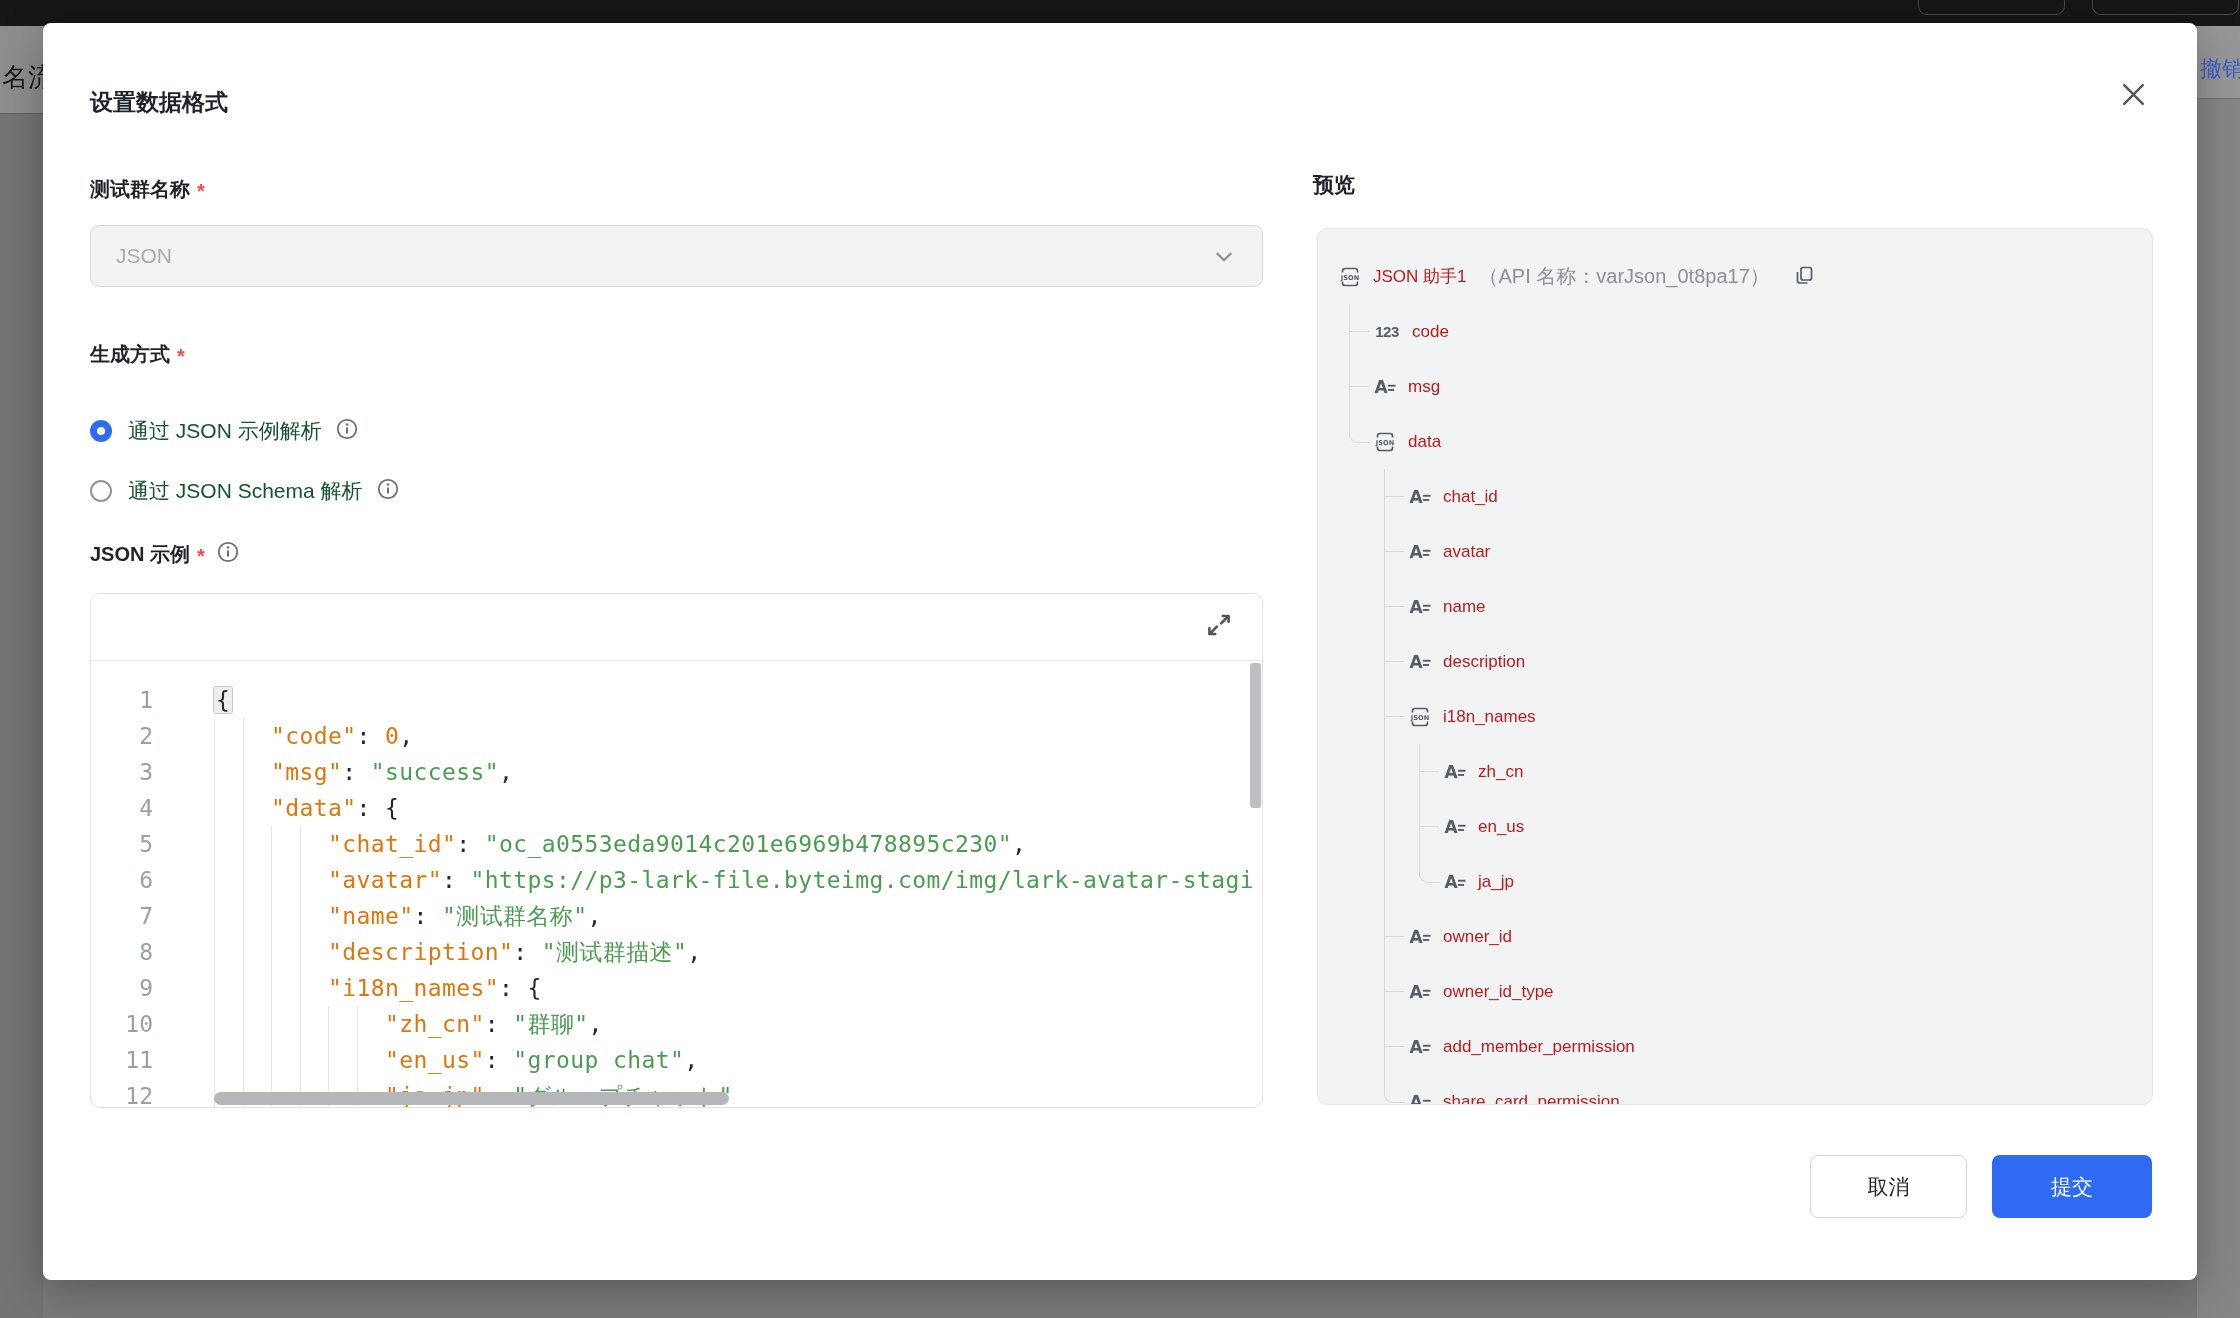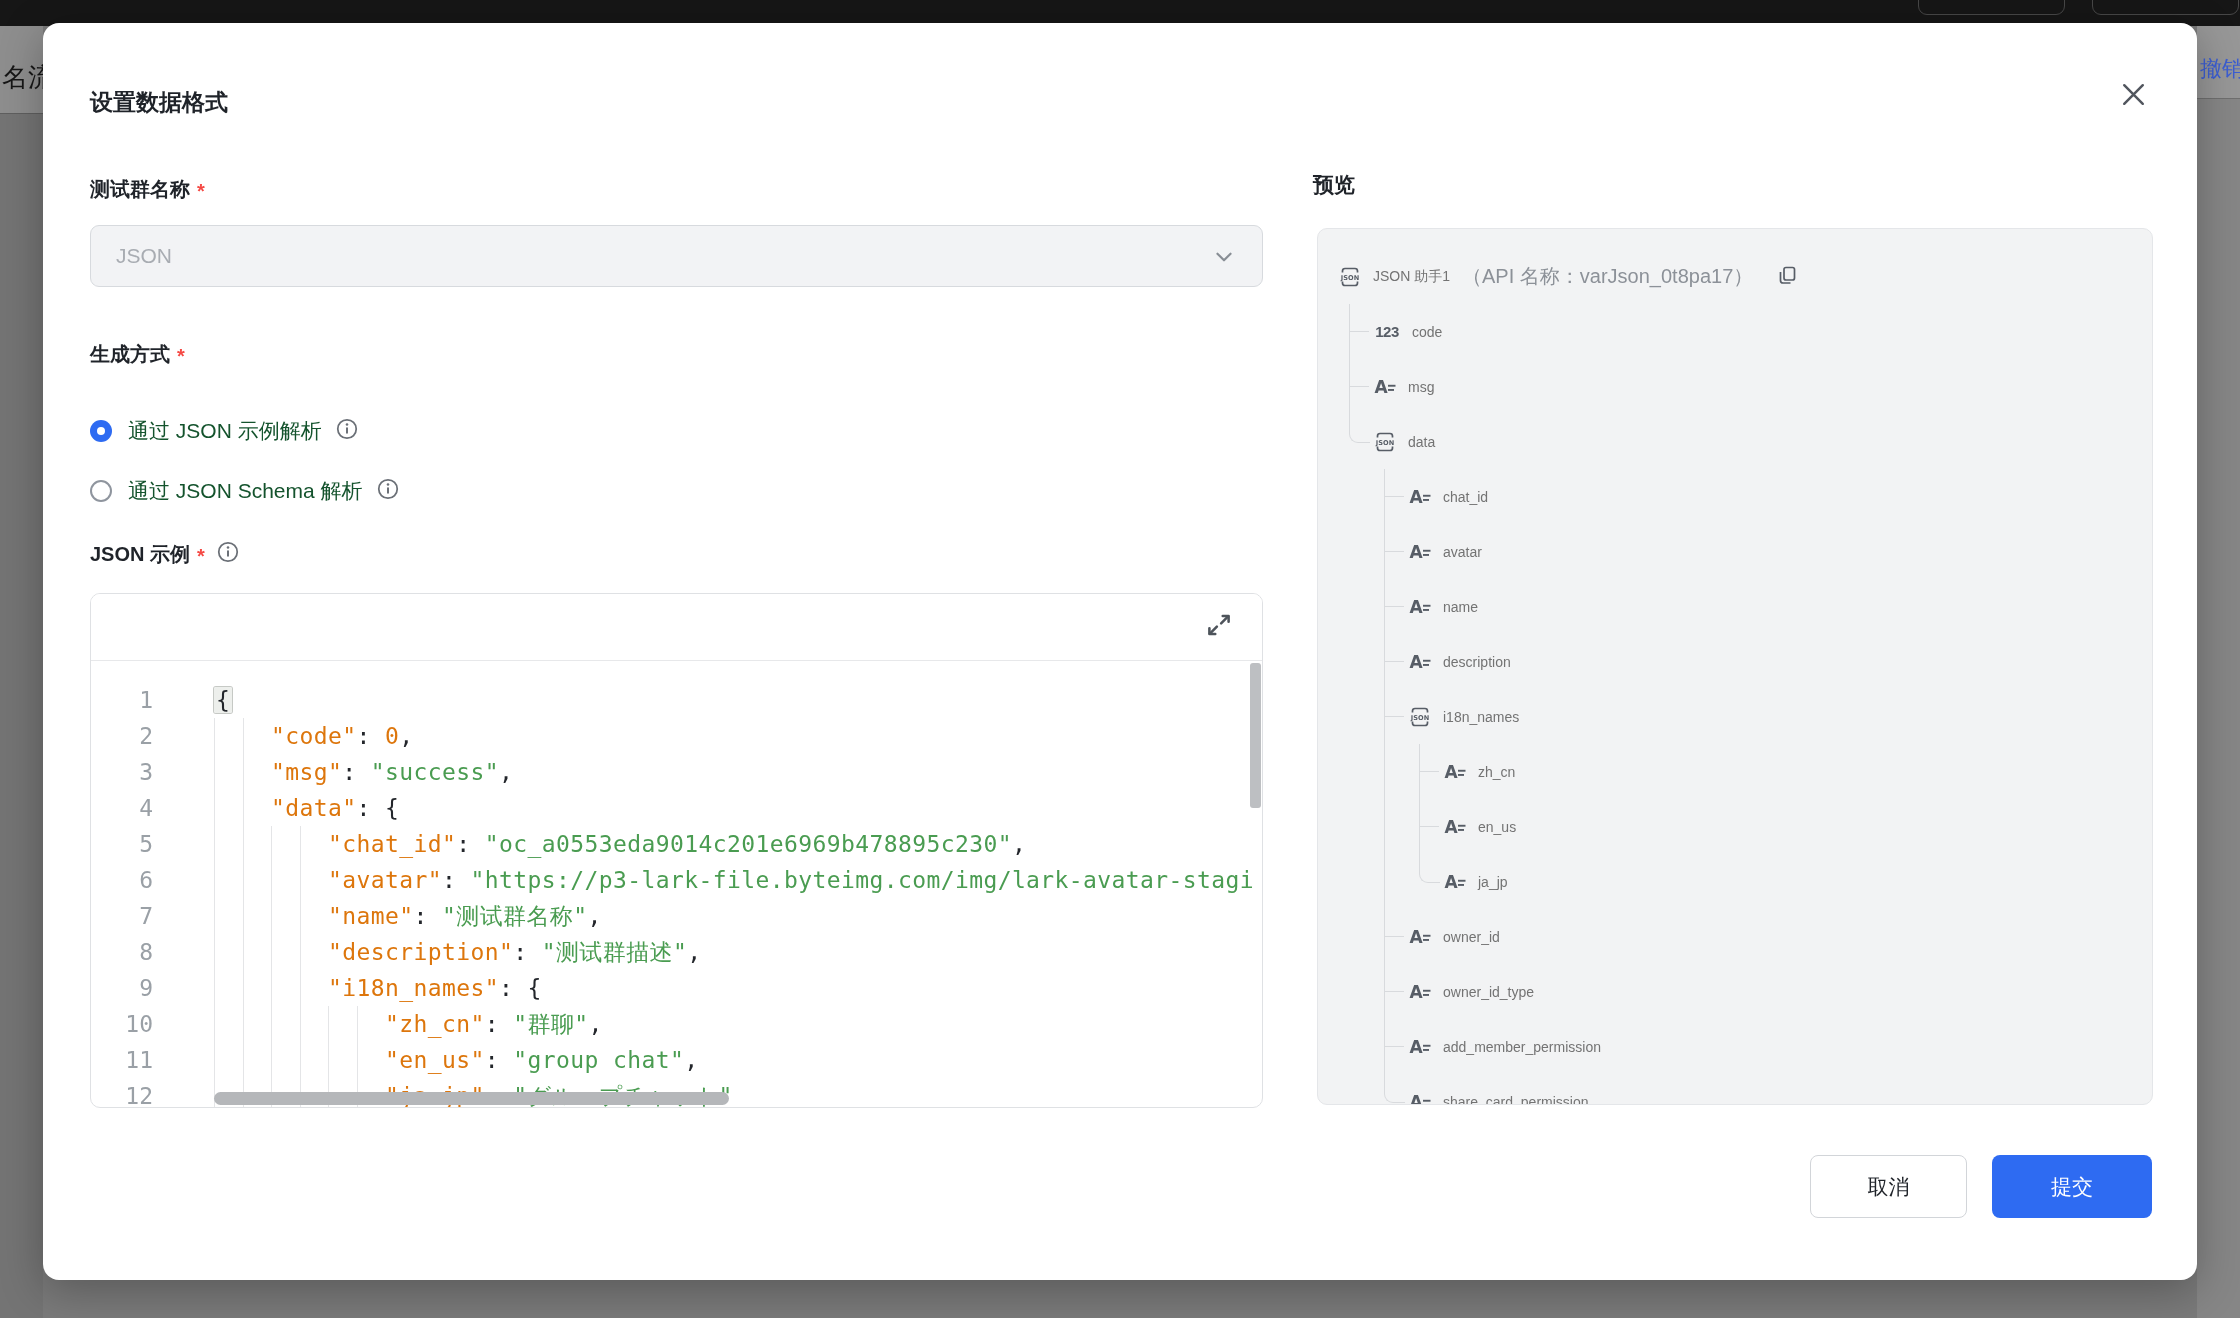--- a/index.html
+++ b/index.html
@@ -11,21 +11,21 @@
   .bar-btn{position:absolute;top:-27px;height:40px;width:145px;border:1.5px solid #474747;border-radius:9px;background:transparent}
   .bar-btn.b1{left:1918px}.bar-btn.b2{left:2092px}
   .left-strip{position:absolute;left:0;top:26px;width:43px;bottom:0;background:#747474;z-index:1;overflow:hidden}
   .left-tab{position:absolute;left:0;top:0;width:43px;height:87px;background:#8e8e8e;border-bottom:1px solid #5f5f5f}
   .left-tab-label{position:absolute;left:2px;top:34px;font-size:26px;color:#161616;white-space:nowrap}
   .right-strip{position:absolute;right:0;top:26px;width:43px;bottom:0;background:#868686;z-index:1;overflow:hidden}
   .right-tool{position:absolute;left:0;top:0;width:43px;height:72px;background:#979797;border-bottom:1px solid #6f6f6f}
   .undo-label{position:absolute;left:3px;top:28px;font-size:22px;color:#3c5ed1;white-space:nowrap;font-weight:500}
 
   
-  .modal{position:absolute;left:43px;top:23px;width:2154px;height:1257px;background:#fff;border-radius:16px;
+  .modal{position:absolute;left:43px;top:23px;width:2154px;height:1257px;background:#fff;border-radius:8px;
          box-shadow:0 10px 44px rgba(0,0,0,.28);z-index:5}
   .dlg-title{position:absolute;left:47px;top:64px;font-size:23px;font-weight:600;color:#1f2329;margin:0}
   .close{position:absolute;left:2068px;top:50px;width:44px;height:44px;background:none;border:none;cursor:pointer;padding:5px}
 
   .field-label{position:absolute;left:47px;font-size:20px;font-weight:600;color:#1f2329;display:flex;align-items:center}
   .req{color:#f54a45;font-style:normal;margin-left:7px;font-weight:600;font-size:20px;transform:translateY(2px)}
   .fl-1{top:153px}.fl-2{top:318px}.fl-3{top:518px}
   .field-label .info{margin-left:12px}
 
   .select{position:absolute;left:47px;top:202px;width:1173px;height:62px;background:#f2f3f5;border:1px solid #d7dade;
@@ -63,21 +63,21 @@
   .pv-label{position:absolute;left:1270px;top:148px;font-size:21px;font-weight:600;color:#1f2329}
   .pv-panel{position:absolute;left:1274px;top:205px;width:836px;height:877px;background:#f2f3f4;
             border:1px solid #e4e6e9;border-radius:10px;box-sizing:border-box;overflow:hidden;padding:20px 20px 0 20px}
   .tree ul{list-style:none;margin:0 0 0 11px;padding:0}
   .tree li{position:relative;padding-left:24px}
   .tree li::before{content:'';position:absolute;left:0;top:0;width:20px;height:28px;
                    border-left:1px solid #d8dadd;border-bottom:1px solid #d8dadd;border-bottom-left-radius:9px}
   .tree li:not(:last-child)::before{height:100%;border-bottom:none;border-radius:0}
   .tree li:not(:last-child)::after{content:'';position:absolute;left:0;top:27px;width:20px;height:1px;background:#d8dadd}
   .trow{display:flex;align-items:center;height:55px;gap:11px}
-  .nm{font-size:14px;color:#737373}
+  .nm{font-size:17px;color:#b91c1c}
   .api-note{font-size:20px;color:#8c9198;margin-left:1px}
   .ticon{width:24px;height:24px;display:inline-flex;align-items:center;justify-content:center;flex:0 0 auto}
   .ticon.num{font-size:15px;font-weight:700;color:#575d66;letter-spacing:-0.5px;width:28px}
   .copy-btn{background:none;border:none;padding:2px;margin-left:10px;cursor:pointer;display:inline-flex}
 
   
   .btn{position:absolute;top:1132px;height:63px;border-radius:8px;font-size:21px;cursor:pointer;
        font-family:inherit;display:flex;align-items:center;justify-content:center}
   .btn-cancel{left:1767px;width:157px;background:#fff;border:1.5px solid #d2d5d9;color:#1f2329}
   .btn-submit{left:1949px;width:160px;background:#2e6bf2;border:none;color:#fff}

